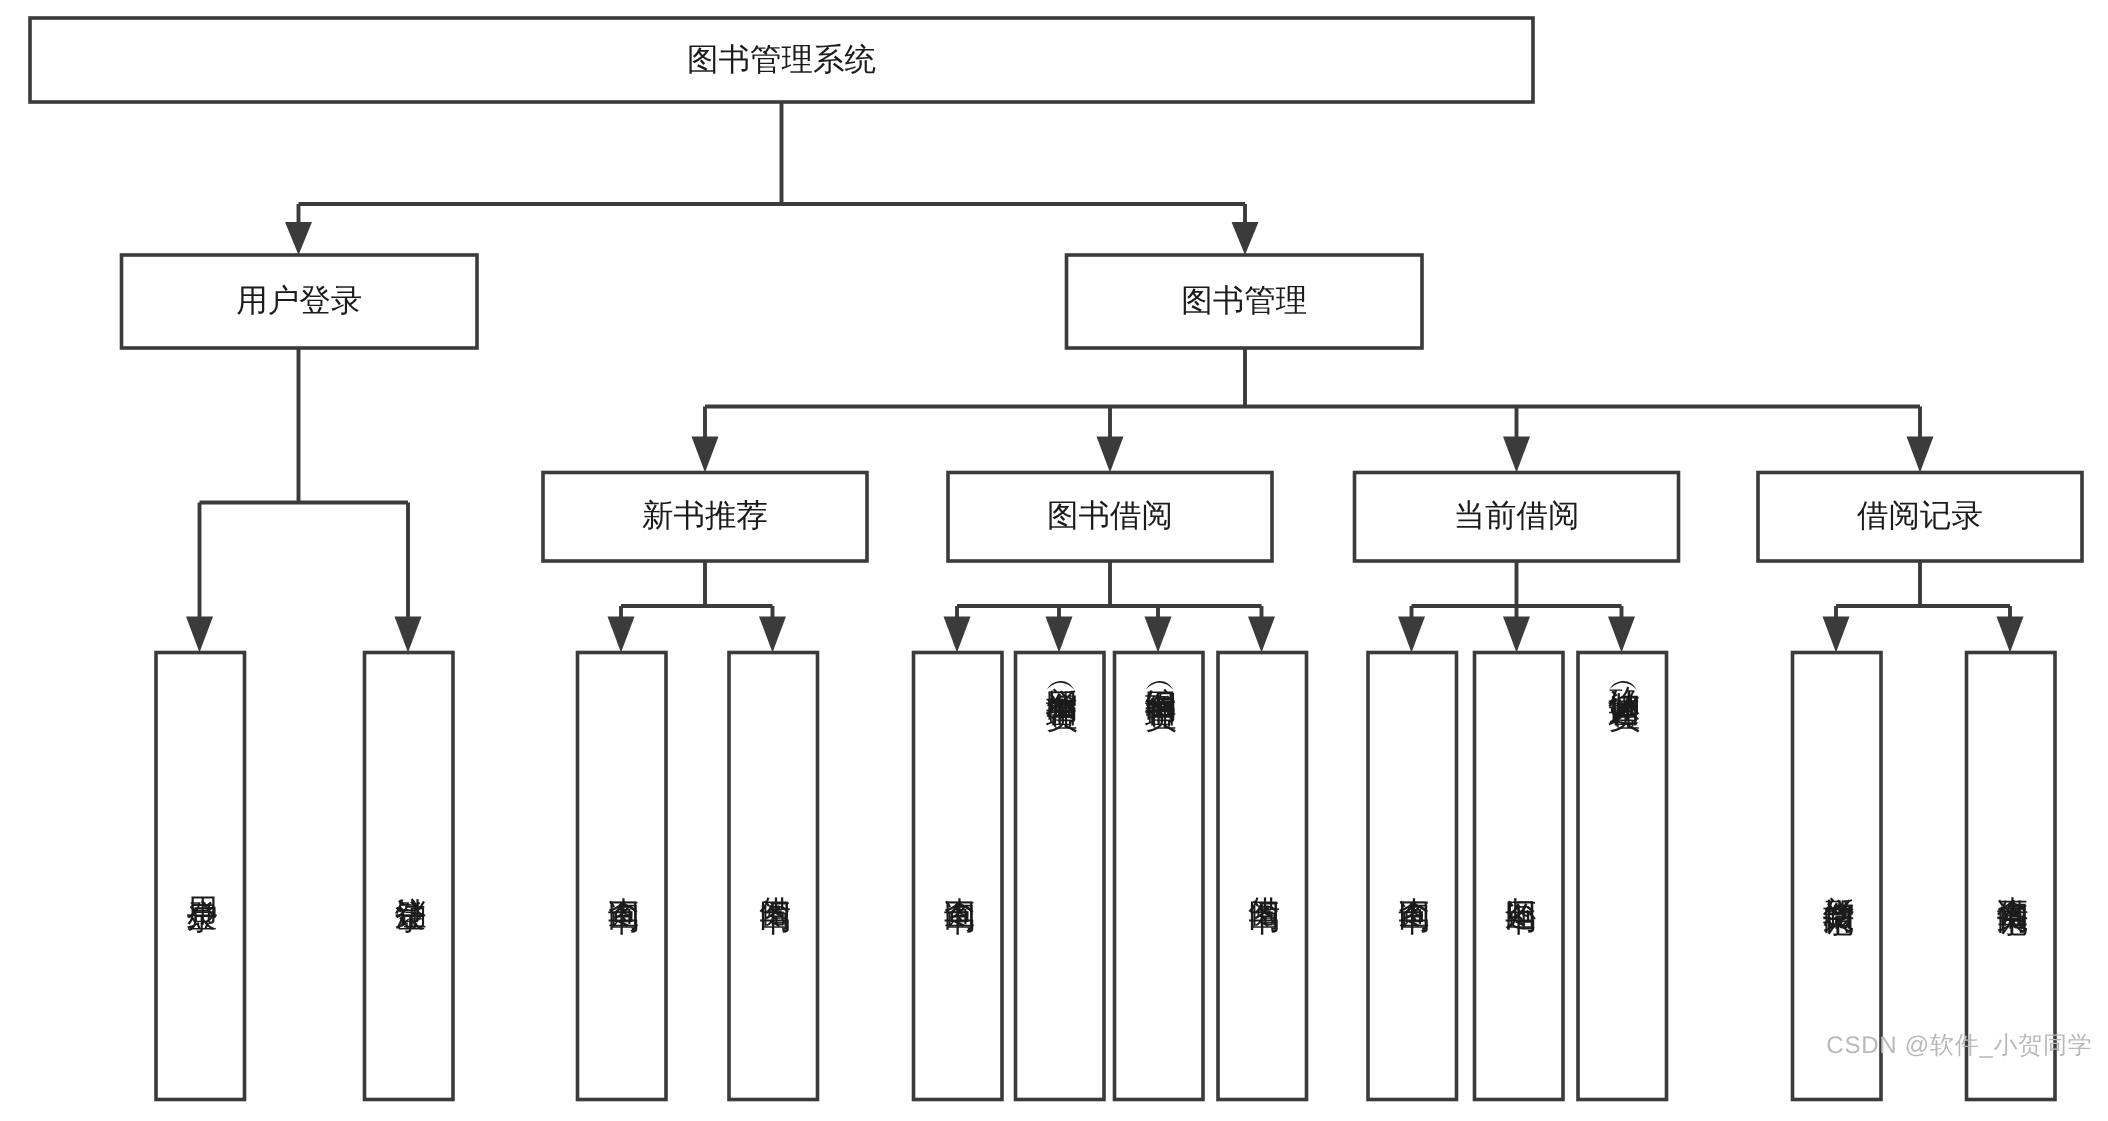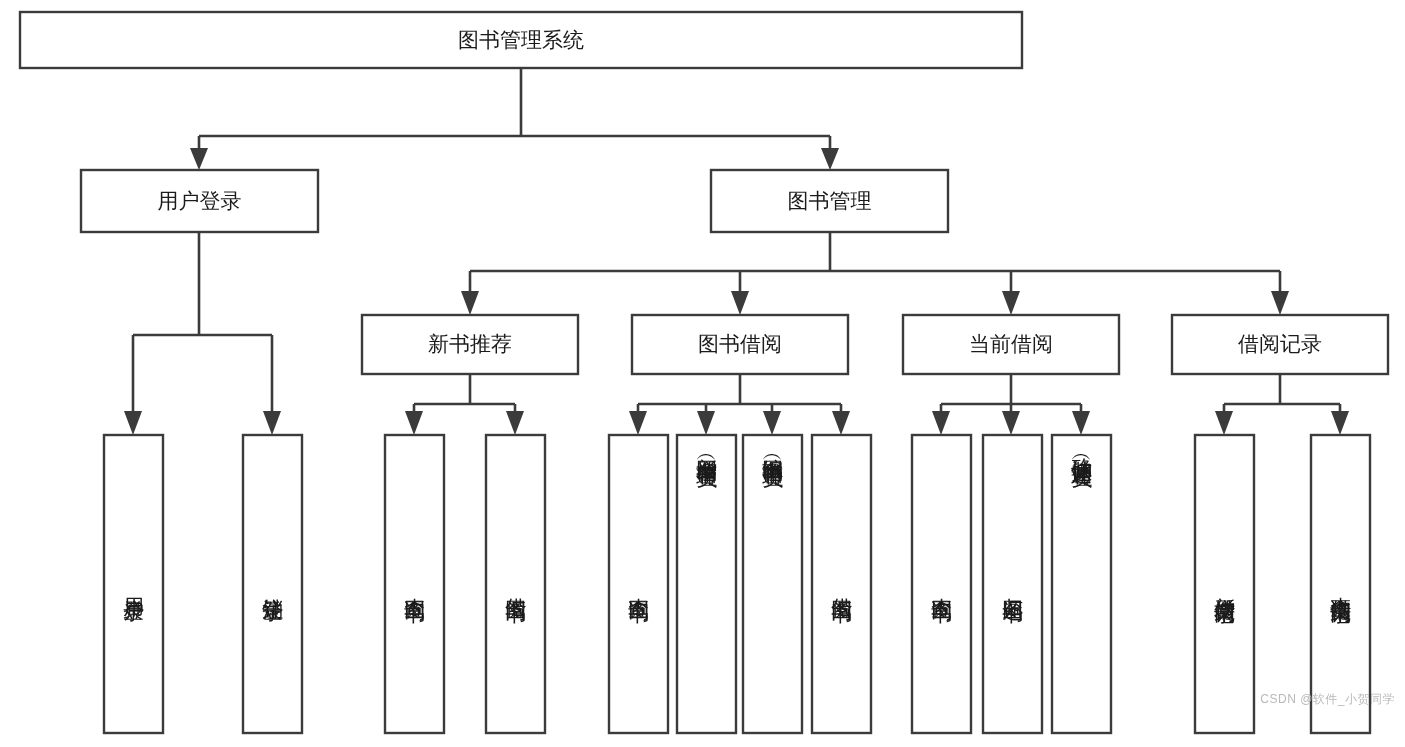--- a/index.html
+++ b/index.html
@@ -64,21 +64,21 @@
     color: #1b1b1b;
     letter-spacing: 1.5px;
     white-space: nowrap;
     text-align: center;
   }
   .watermark {
     position: absolute;
     right: 10px;
     bottom: 6px;
     font-family: "Liberation Sans", "DejaVu Sans", sans-serif;
-    font-size: 12px;
+    font-size: 16px;
     color: #b9b9b9;
     letter-spacing: 0.5px;
     user-select: none;
   }
 </style>
 </head>
 <body>
 
 <div id="diagram-root">
 

